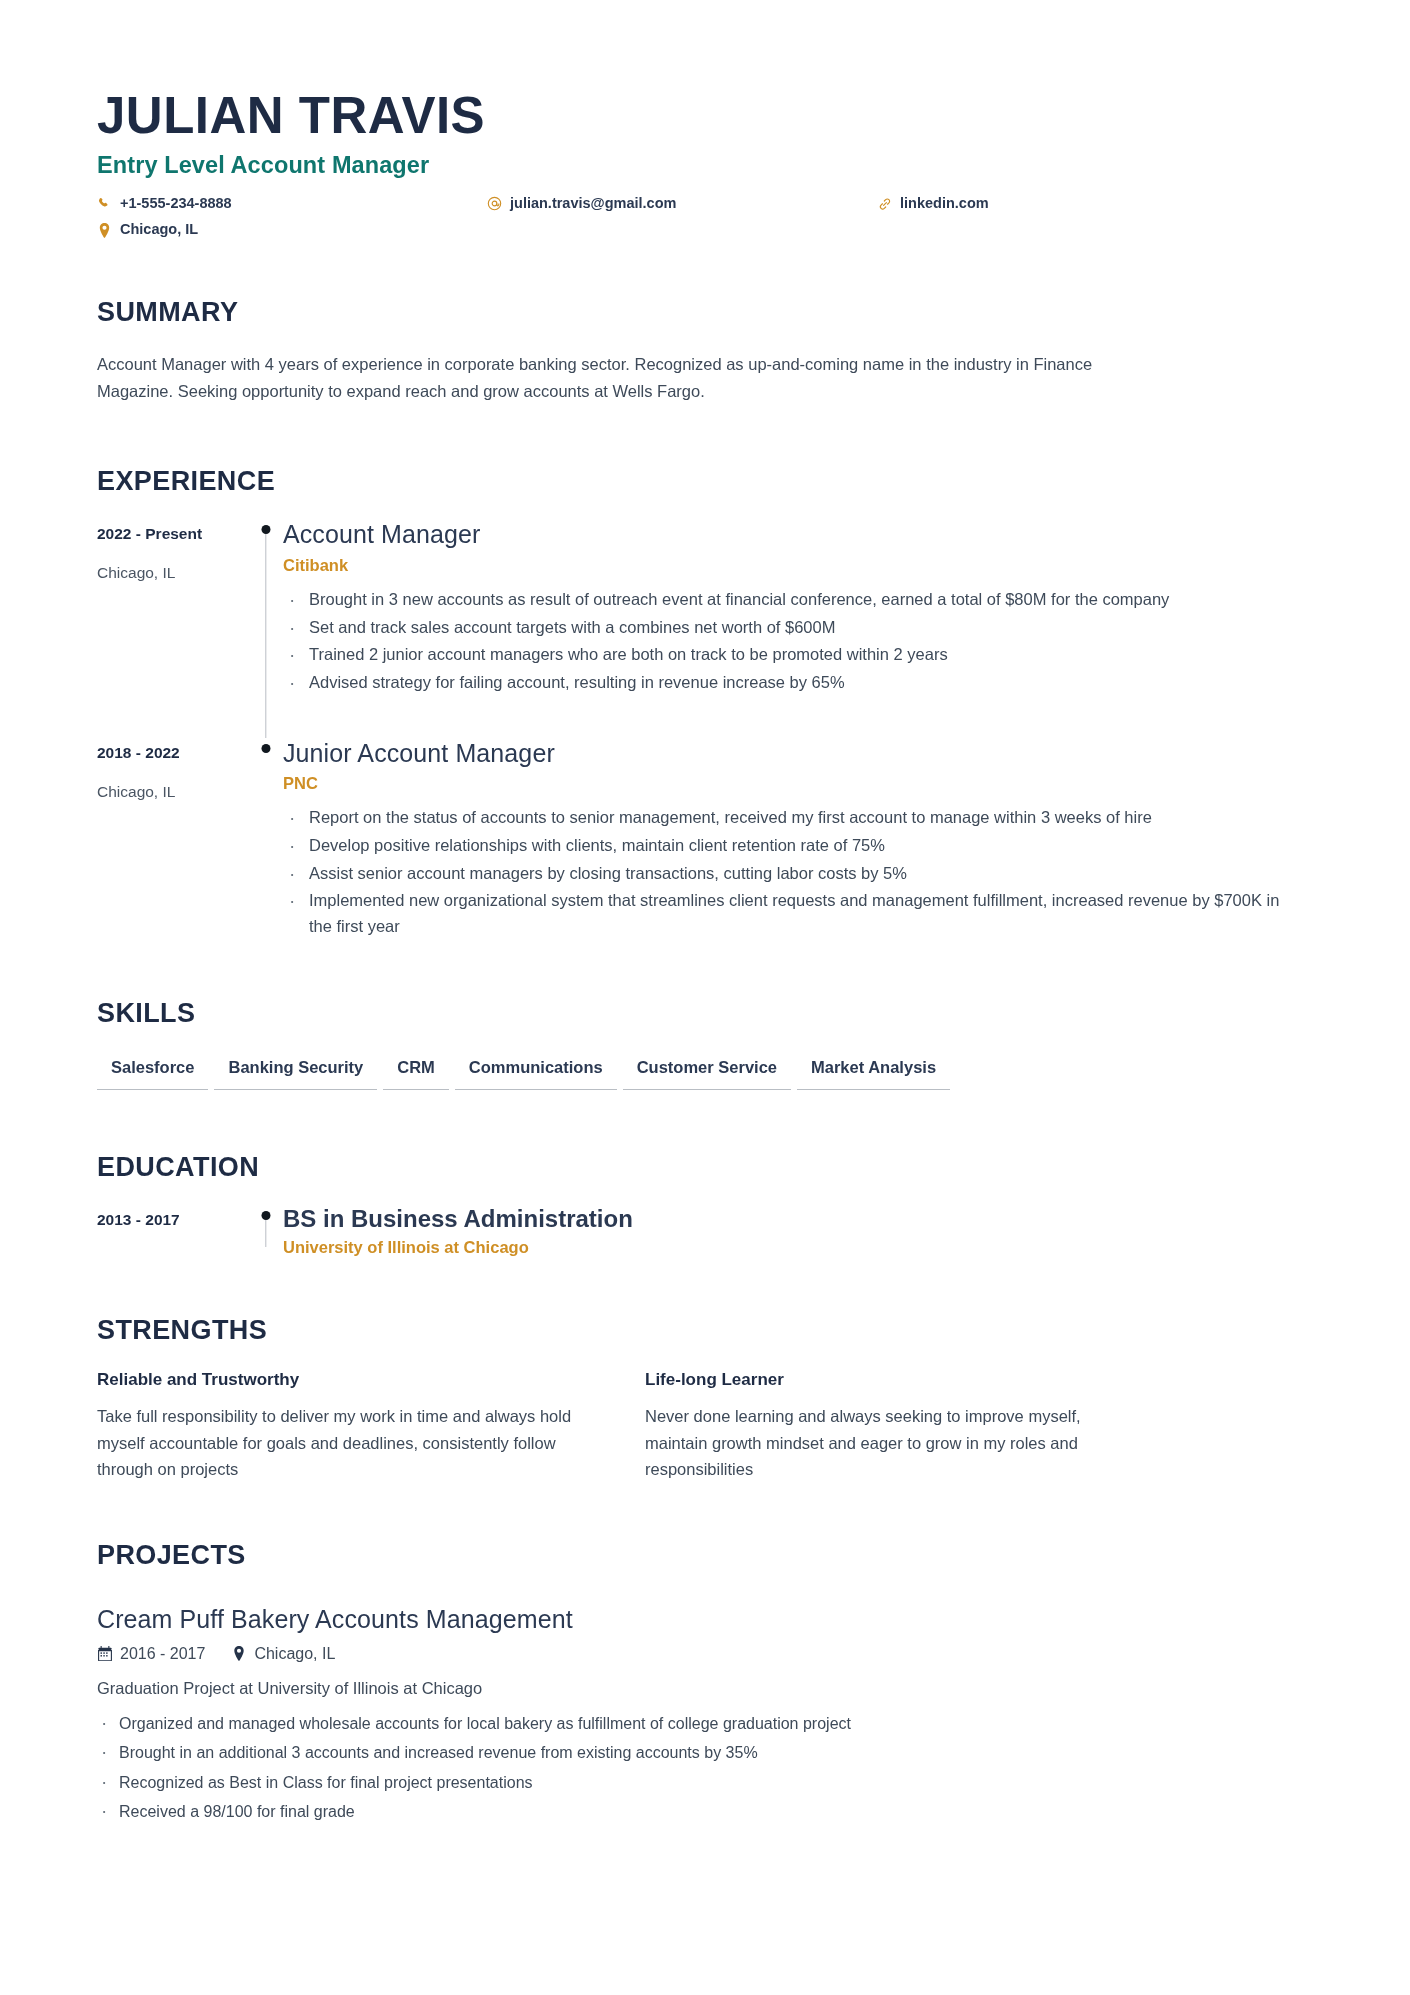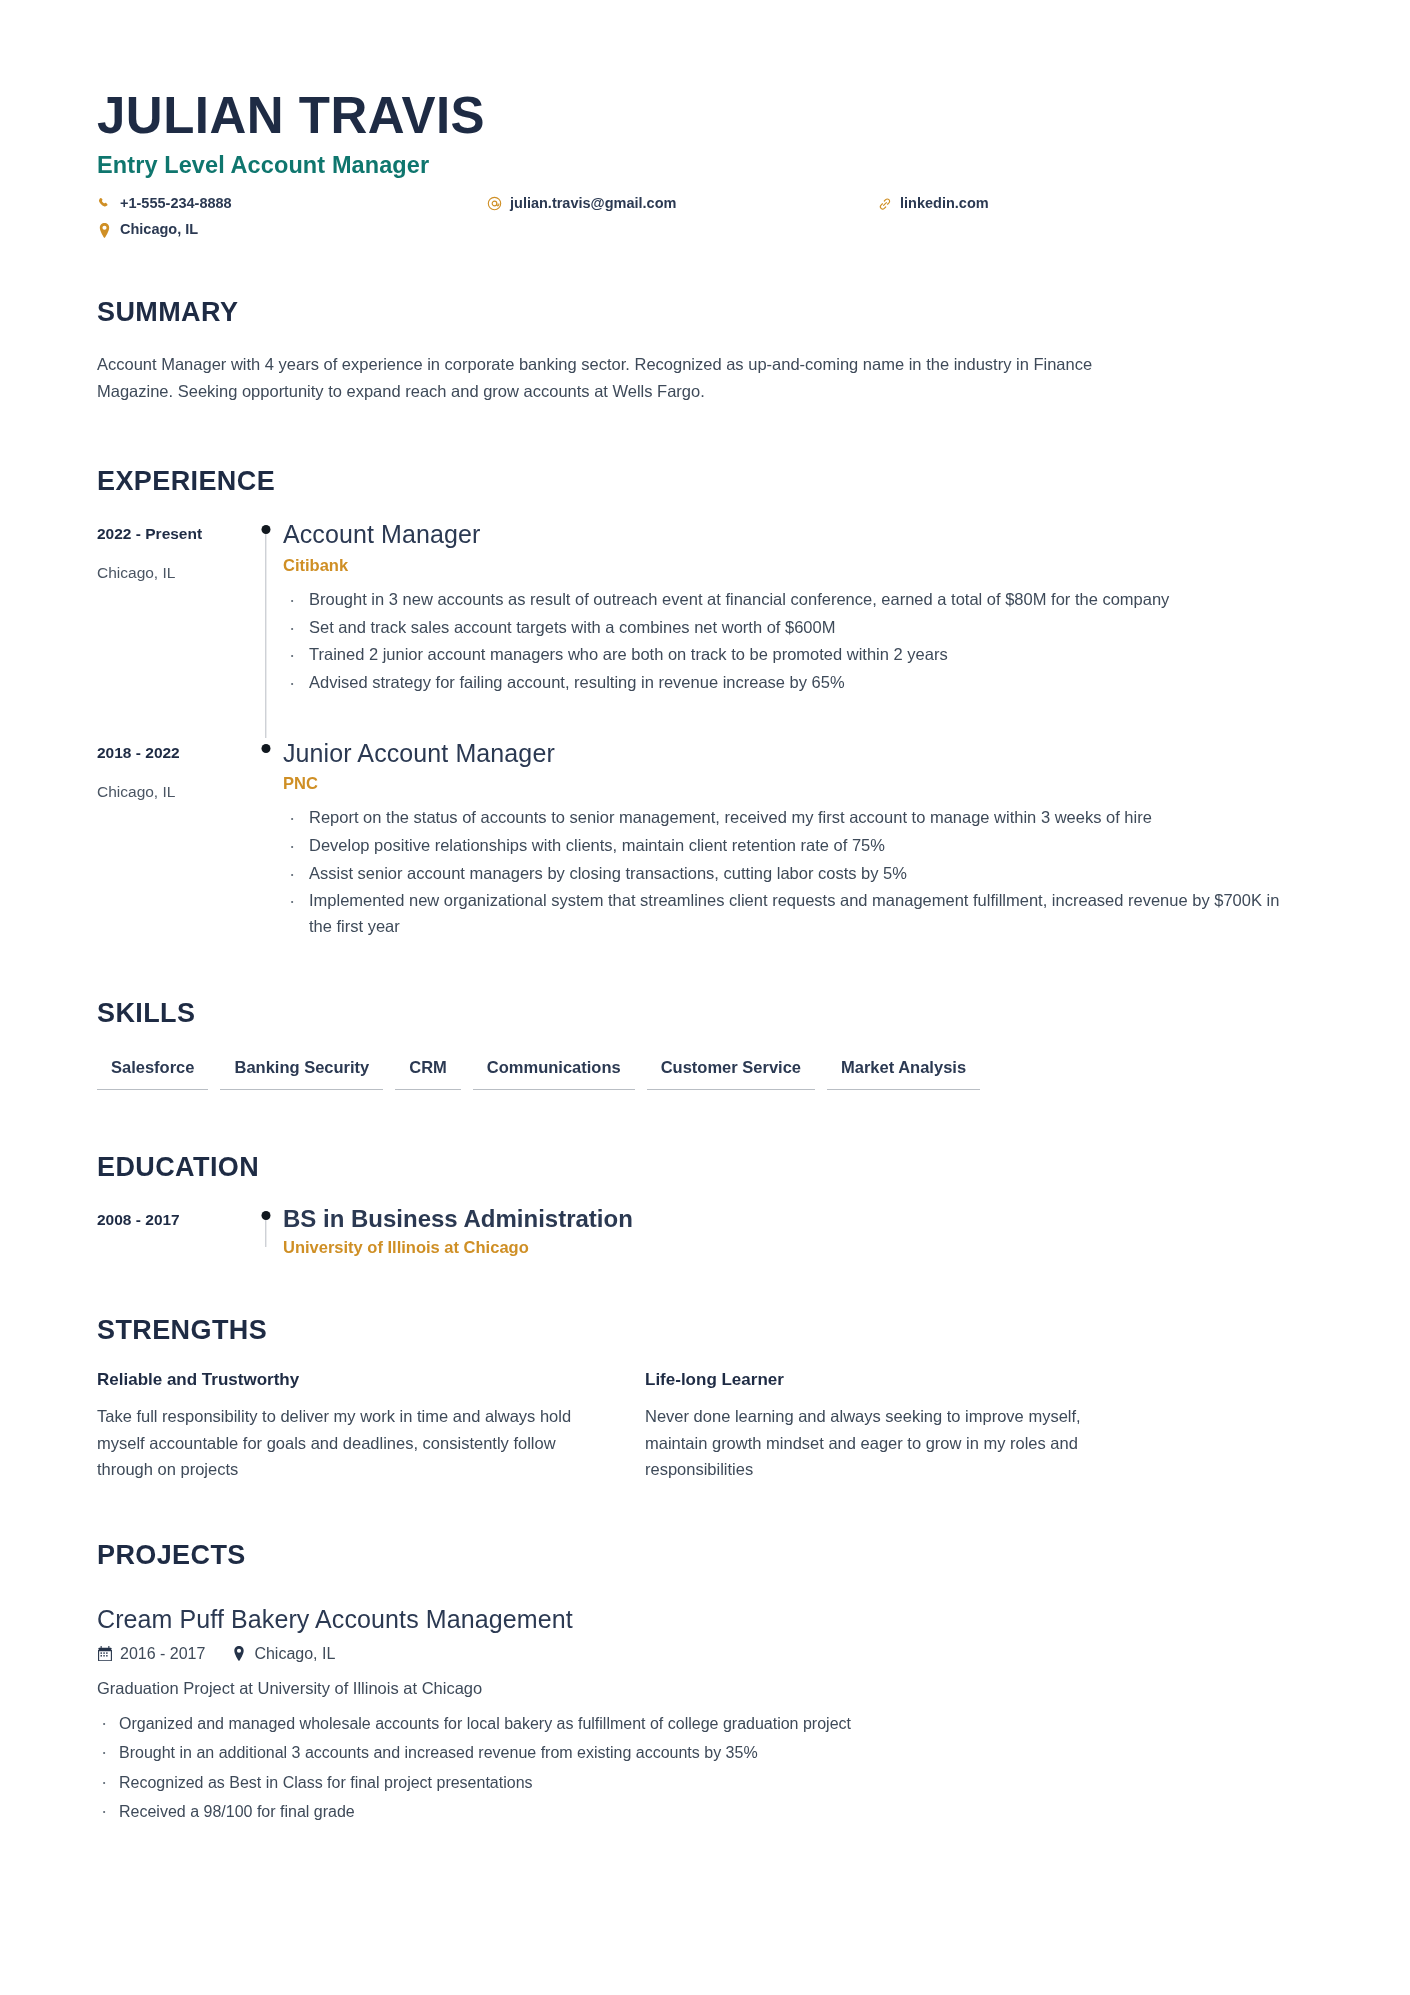--- a/index.html
+++ b/index.html
@@ -201,21 +201,21 @@
     line-height: 1.56;
   }
 
   
   .sec-skills { margin-bottom: 62px; }
   .sec-skills .section-title { margin-bottom: 28px; }
 
   .skills-row {
     display: flex;
     flex-wrap: wrap;
-    gap: 0 12px;
+    gap: 0 6px;
   }
 
   .skill-chip {
     font-size: 16.5px;
     font-weight: 700;
     color: #2b3952;
     padding: 0 14px 11px 14px;
     border-bottom: 1.6px solid #b9bec4;
     line-height: 1.3;
     white-space: nowrap;
@@ -437,21 +437,21 @@
       <div class="skill-chip">Customer Service</div>
       <div class="skill-chip">Market Analysis</div>
     </div>
   </div>
 
   <div class="section sec-education">
     <div class="section-title">EDUCATION</div>
 
     <div class="tl-entry edu">
       <div class="tl-left">
-        <div class="tl-date">2008 - 2017</div>
+        <div class="tl-date">2013 - 2017</div>
       </div>
       <div class="tl-rail">
         <div class="tl-dot"></div>
         <div class="tl-line"></div>
       </div>
       <div class="tl-body" style="padding-bottom:0">
         <div class="edu-role">BS in Business Administration</div>
         <div class="edu-school">University of Illinois at Chicago</div>
       </div>
     </div>

